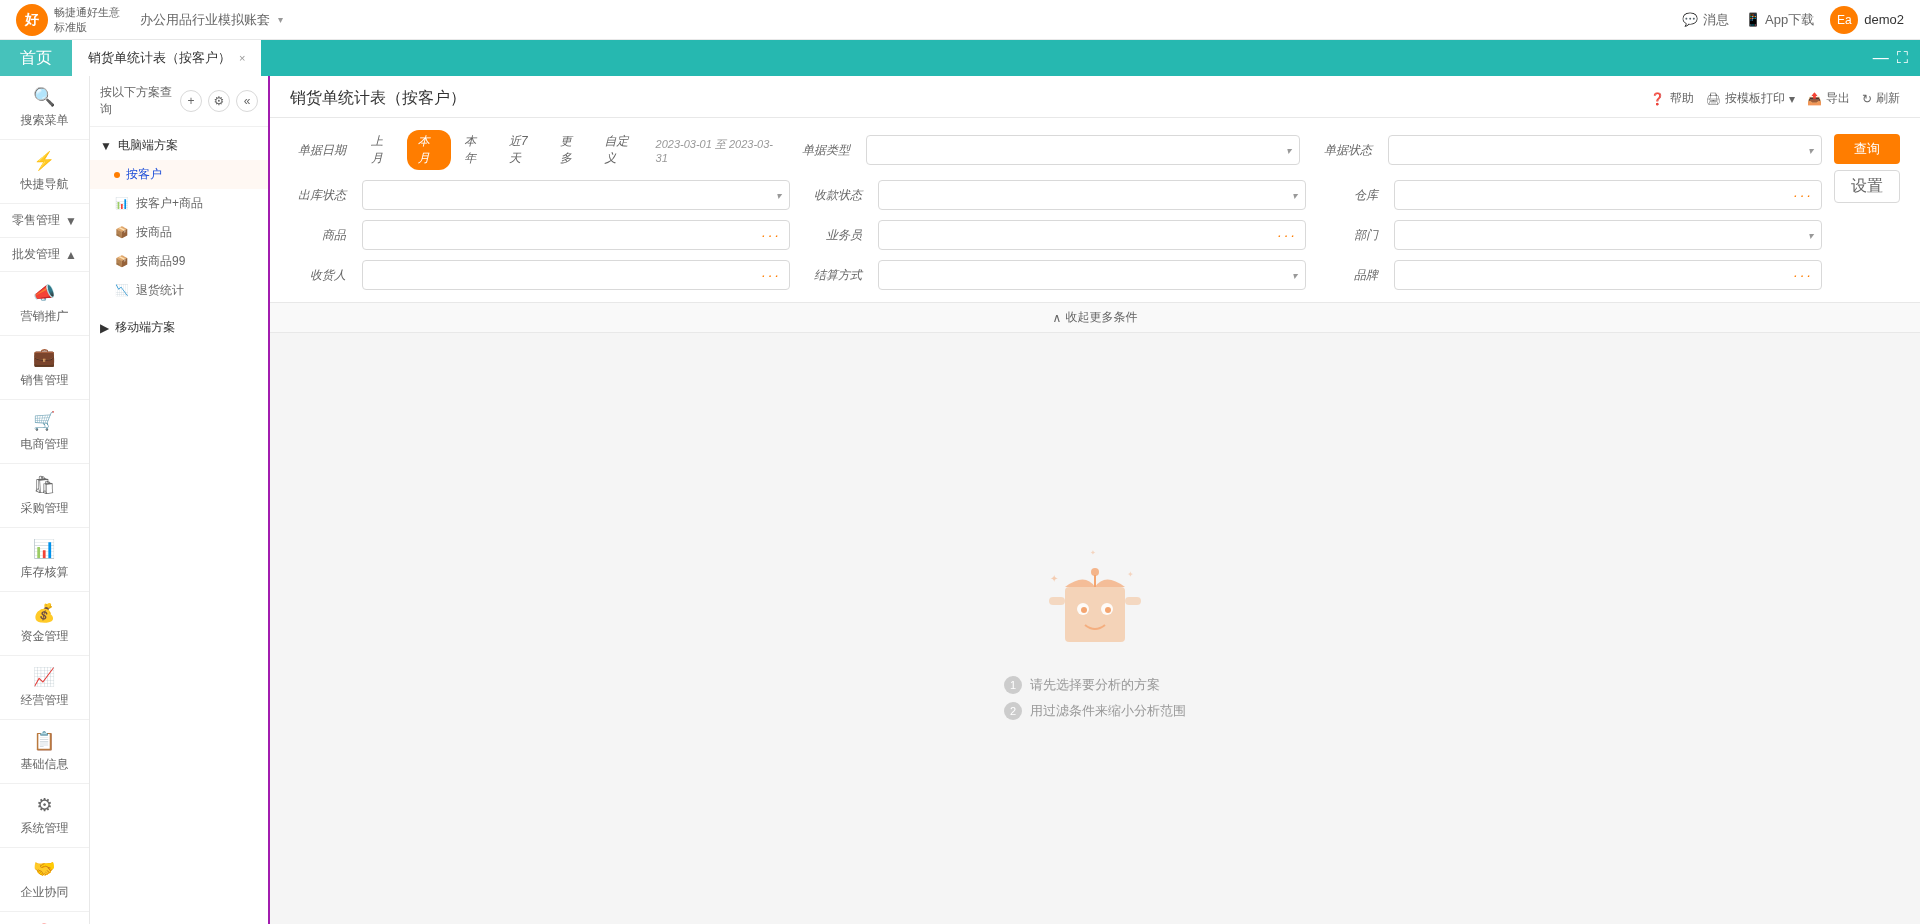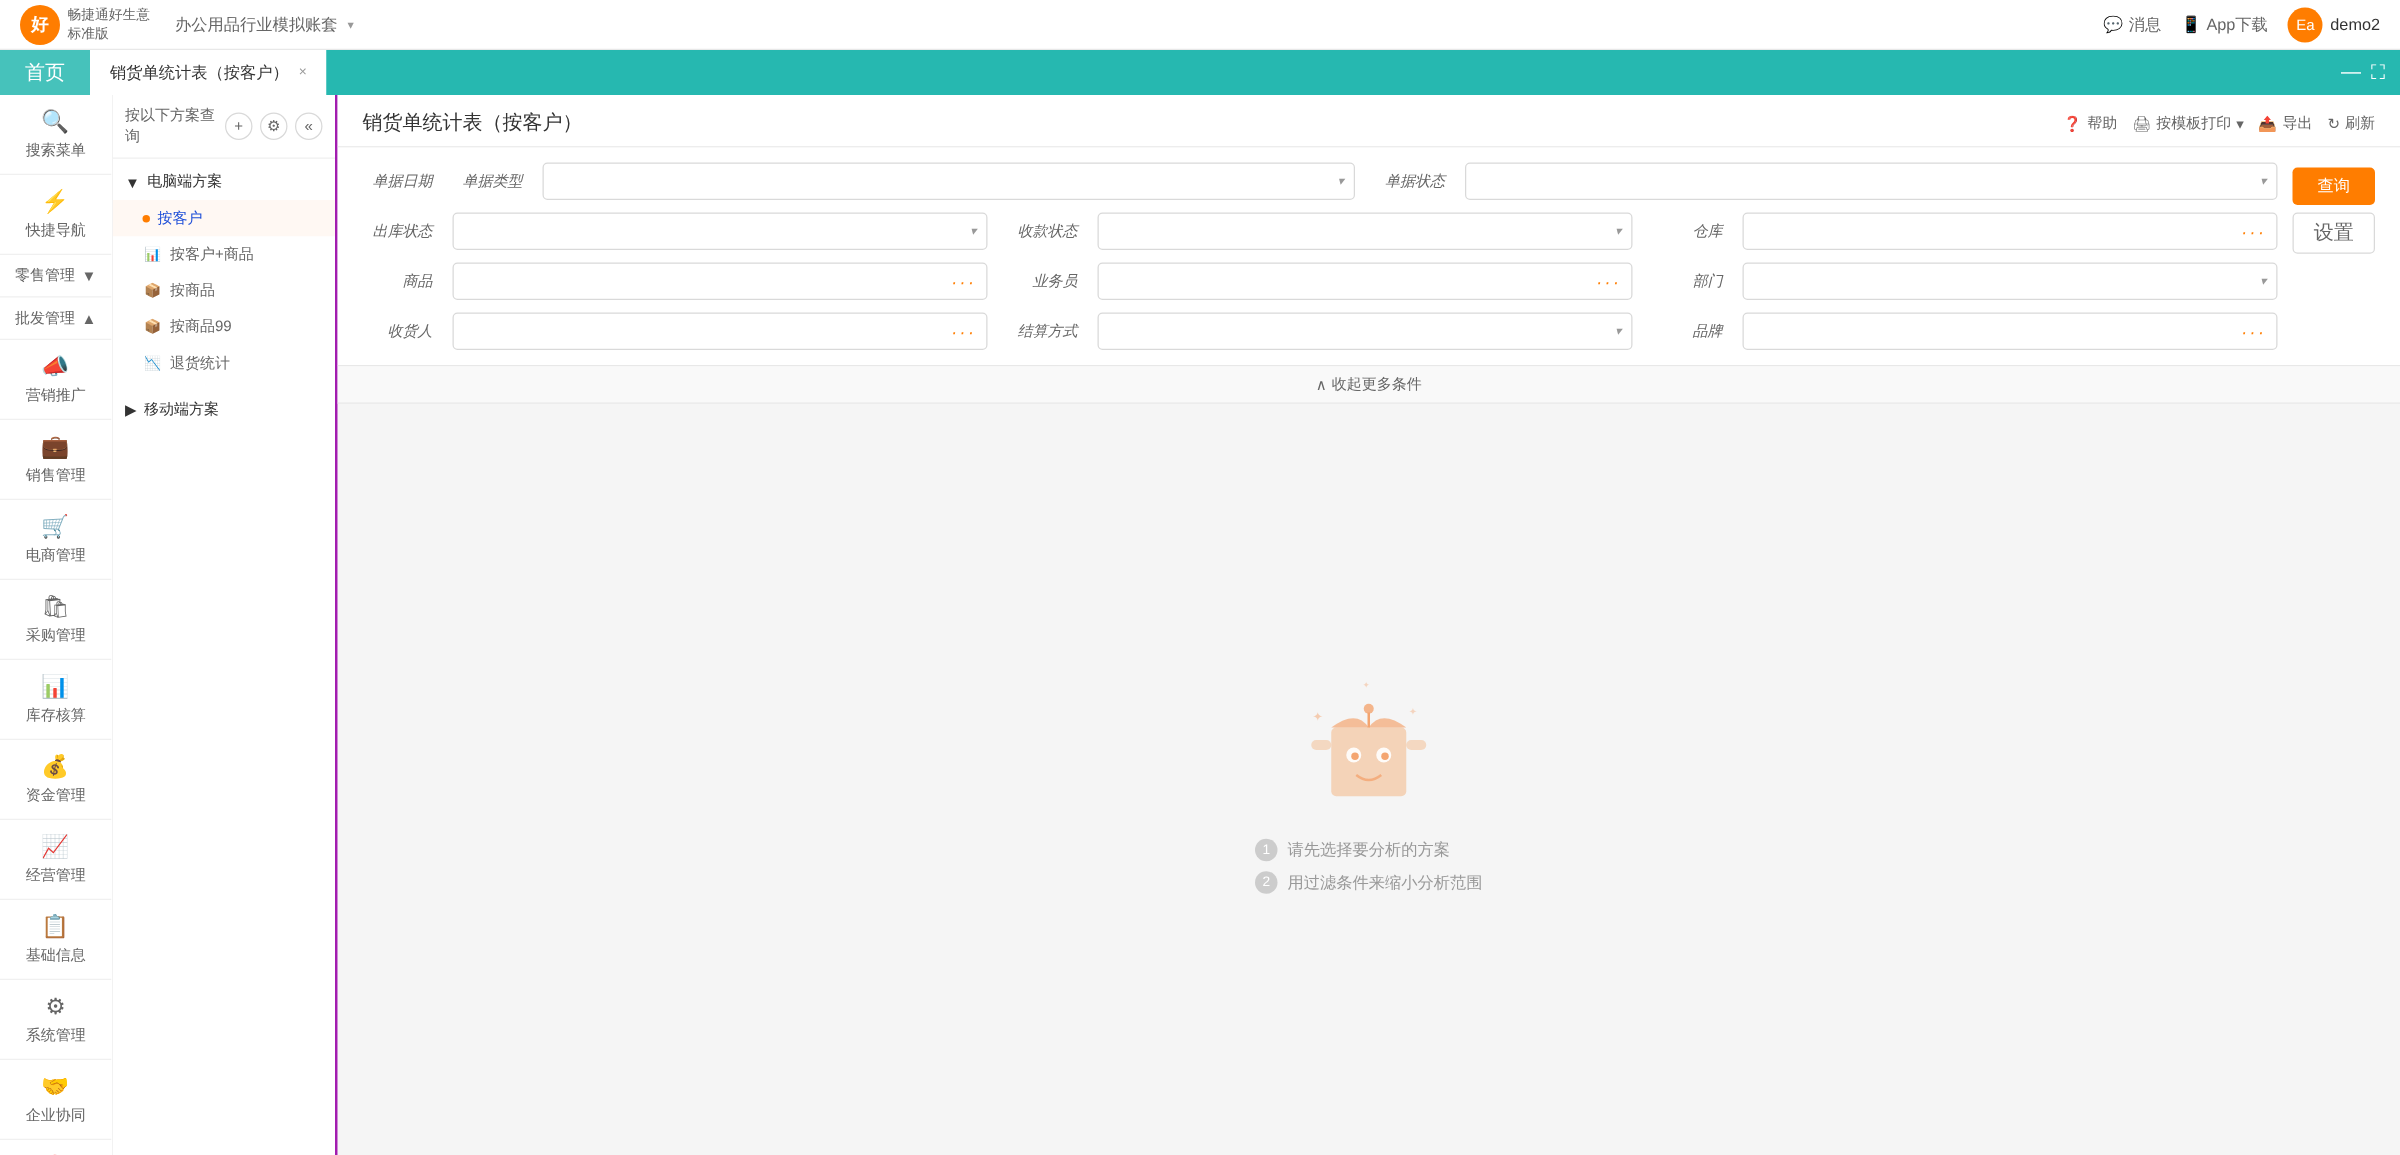--- a/index.html
+++ b/index.html
@@ -412,20 +412,29 @@
         </div>
       </div>
 
       <div class="filter-area">
 
         <div style="display:flex; gap:0; align-items:flex-start;">
           <div style="flex:1;font-style:italic;">
 
             <div class="filter-row">
               <span class="filter-label">单据日期</span>
+              <div class="filter-date-group">
+                <div class="date-btn">上月</div>
+                <div class="date-btn active">本月</div>
+                <div class="date-btn">本年</div>
+                <div class="date-btn">近7天</div>
+                <div class="date-btn">更多</div>
+                <div class="date-btn">自定义</div>
+                <span class="date-range">2023-03-01 至 2023-03-31</span>
+              </div>
               <span class="filter-label">单据类型</span>
               <div class="filter-select">
                 <span></span>
                 <span class="chevron-down">▾</span>
               </div>
               <span class="filter-label">单据状态</span>
               <div class="filter-select">
                 <span></span>
                 <span class="chevron-down">▾</span>
               </div>

